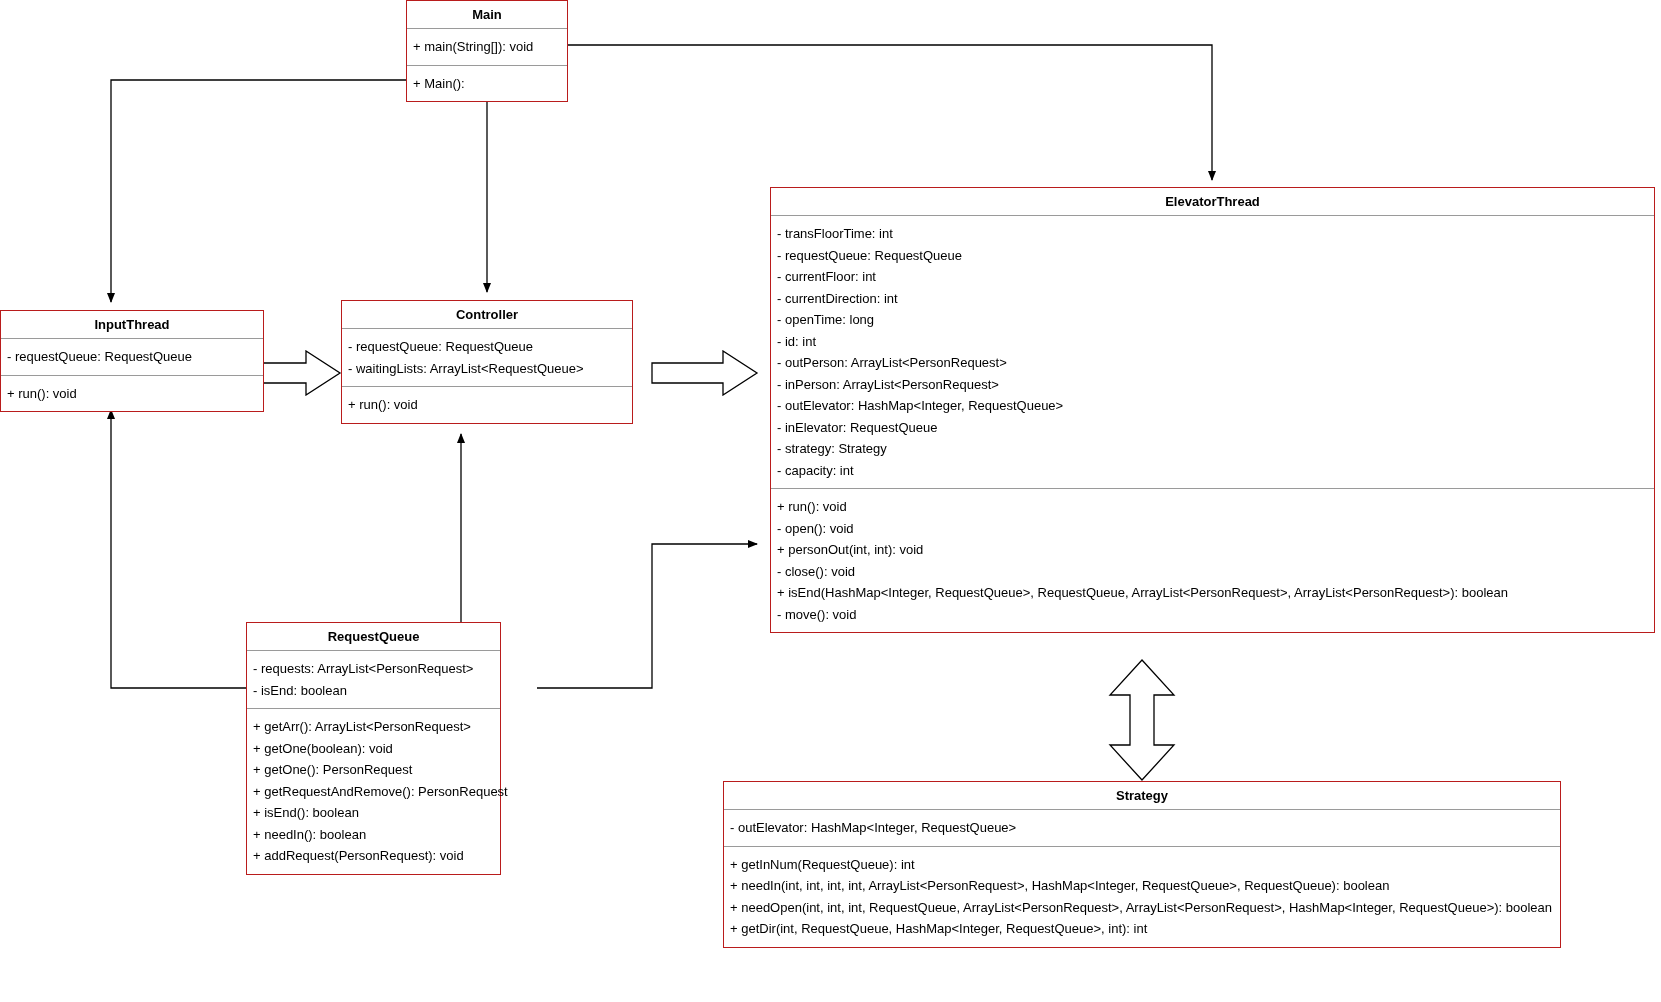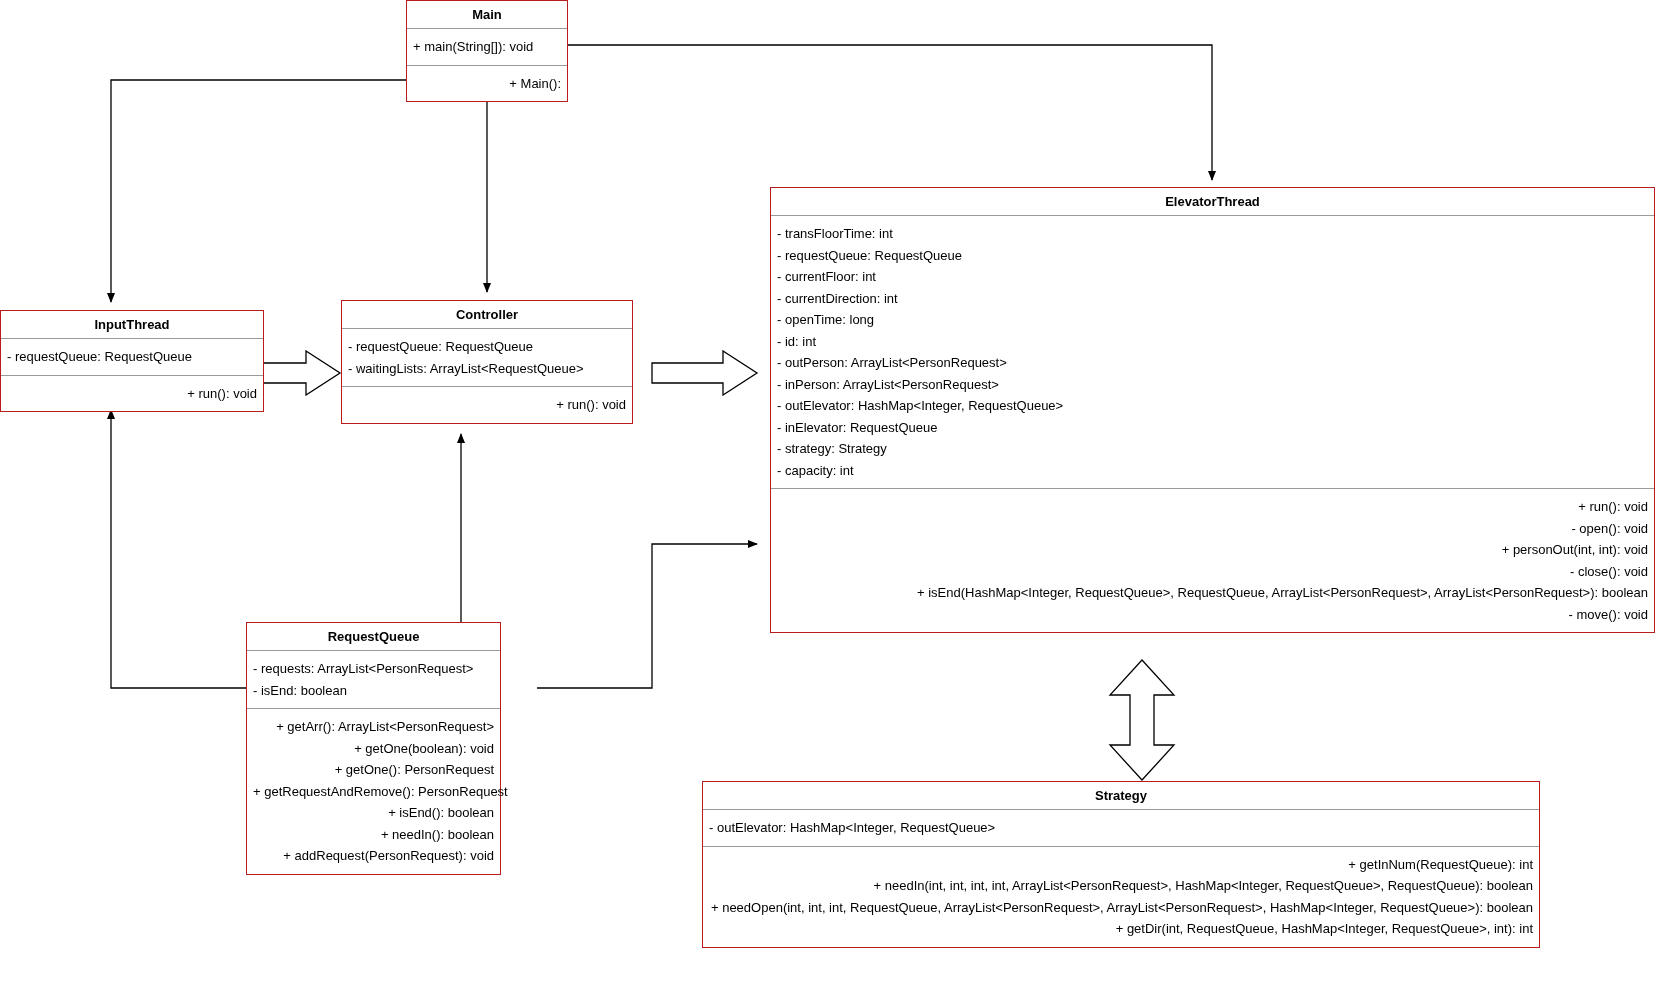--- a/index.html
+++ b/index.html
@@ -40,21 +40,20 @@
     border-bottom: 1px solid #9a9a9a;
     line-height: 15px;
     white-space: nowrap;
   }
   .uml-compartment {
     border-bottom: 1px solid #9a9a9a;
     padding: 7px 0 7px 0;
   }
   .uml-compartment:last-child {
     border-bottom: none;
-    text-align: right;
   }
   .uml-row {
     font-size: 13px;
     color: #000000;
     line-height: 21.5px;
     padding: 0 6px;
     white-space: nowrap;
   }
   .block-arrow {
     position: absolute;
@@ -177,21 +176,21 @@
       <div class="uml-row">+ getArr(): ArrayList&lt;PersonRequest&gt;</div>
       <div class="uml-row">+ getOne(boolean): void</div>
       <div class="uml-row">+ getOne(): PersonRequest</div>
       <div class="uml-row">+ getRequestAndRemove(): PersonRequest</div>
       <div class="uml-row">+ isEnd(): boolean</div>
       <div class="uml-row">+ needIn(): boolean</div>
       <div class="uml-row">+ addRequest(PersonRequest): void</div>
     </div>
   </div>
 
-  <div class="uml-class" style="left:702px; top:781px; width:838px;">
+  <div class="uml-class" style="left:723px; top:781px; width:838px;">
     <div class="uml-title">Strategy</div>
     <div class="uml-compartment">
       <div class="uml-row">- outElevator: HashMap&lt;Integer, RequestQueue&gt;</div>
     </div>
     <div class="uml-compartment">
       <div class="uml-row">+ getInNum(RequestQueue): int</div>
       <div class="uml-row">+ needIn(int, int, int, int, ArrayList&lt;PersonRequest&gt;, HashMap&lt;Integer, RequestQueue&gt;, RequestQueue): boolean</div>
       <div class="uml-row">+ needOpen(int, int, int, RequestQueue, ArrayList&lt;PersonRequest&gt;, ArrayList&lt;PersonRequest&gt;, HashMap&lt;Integer, RequestQueue&gt;): boolean</div>
       <div class="uml-row">+ getDir(int, RequestQueue, HashMap&lt;Integer, RequestQueue&gt;, int): int</div>
     </div>

